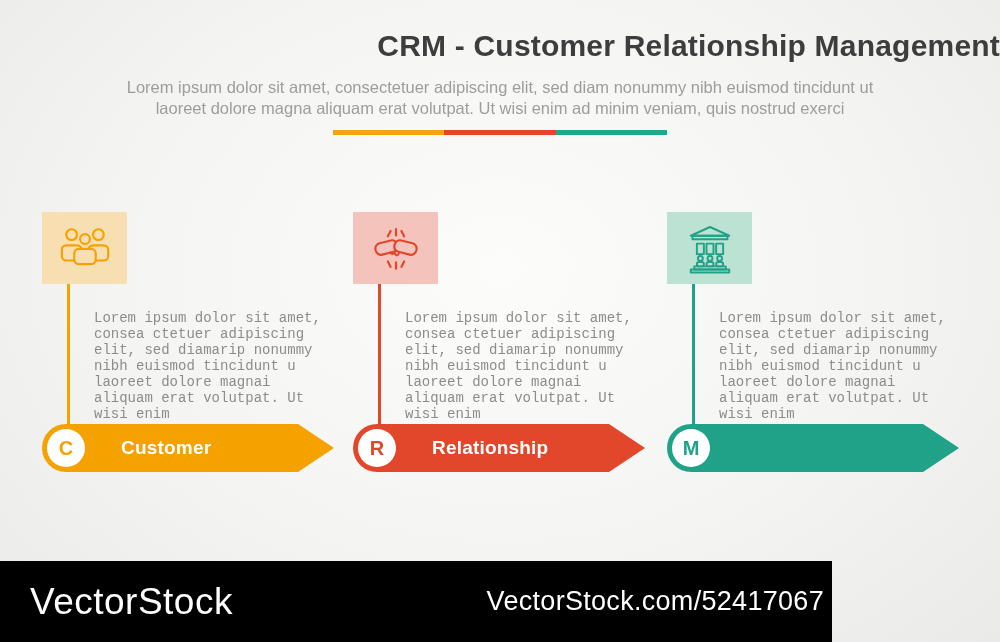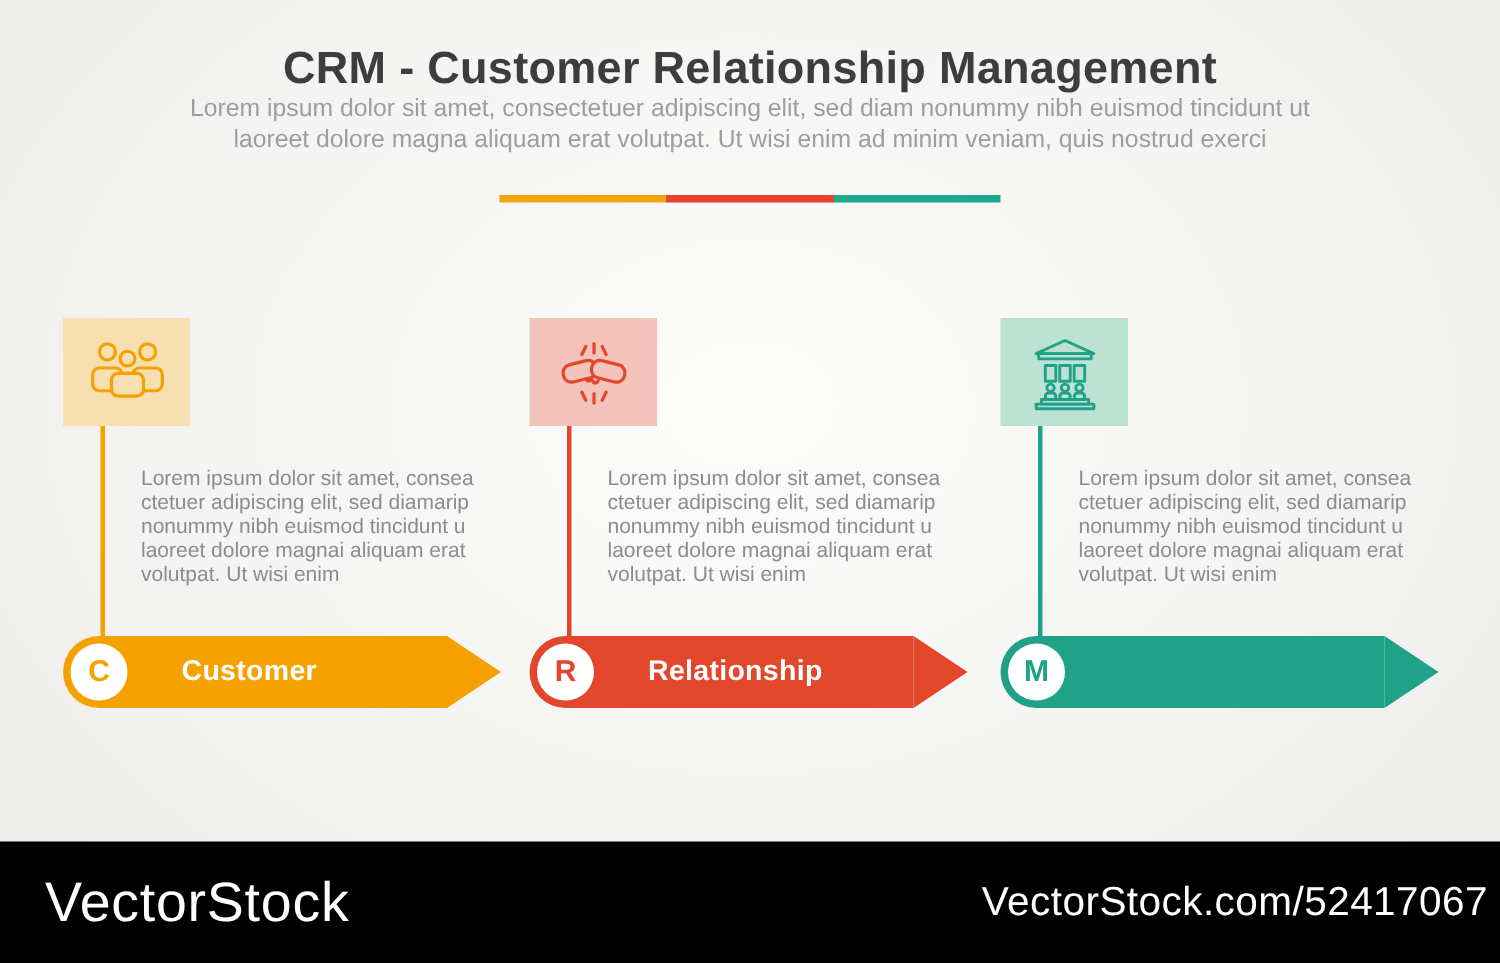--- a/index.html
+++ b/index.html
@@ -7,26 +7,26 @@
     position:relative;
     width:1000px;height:642px;
     overflow:hidden;
     background:radial-gradient(ellipse at 50% 42%, #fcfcfb 0%, #f4f4f2 55%, #eaeae8 100%);
     font-family:"Liberation Sans", sans-serif;
   }
 
   
   .title{
     position:absolute;top:31px;left:0;width:1000px;
-    text-align:center;
+    text-align:right;
     font-size:30px;font-weight:bold;color:#3d3d3d;
     letter-spacing:0.2px;line-height:30px;
   }
   .subtitle{
-    position:absolute;top:62px;left:70px;width:860px;
+    position:absolute;top:77px;left:70px;width:860px;
     text-align:center;
     font-size:16.5px;line-height:21px;color:#9d9d9d;
   }
   .divider{
     position:absolute;top:130px;left:333px;width:334px;height:5px;
     display:flex;
   }
   .divider .seg{flex:1;height:5px;}
   .seg-orange{background:#F2A60B;}
   .seg-red{background:#E8432C;}
@@ -46,21 +46,21 @@
   }
   .icon-box svg{display:block;}
 
   .connector{
     position:absolute;left:25px;top:72px;width:3px;height:141px;
     background:var(--accent);
   }
 
   .desc{
     position:absolute;left:52px;top:98px;width:236px;
-    font-size:14px;line-height:16px;color:#8c8c8c;
+    font-size:14px;line-height:16px;color:#8c8c8c;font-family:Liberation Mono, monospace;
   }
 
   
   .banner{
     position:absolute;left:0;top:212px;height:48px;
     display:flex;align-items:stretch;
   }
   .banner-bar{
     width:256px;height:48px;
     background:var(--accent);
@@ -81,21 +81,21 @@
     flex:0 0 auto;
   }
   .banner-label{
     margin-left:36px;
     color:#ffffff;font-size:19px;font-weight:bold;
     letter-spacing:0.2px;white-space:nowrap;
   }
 
   
   .footer{
-    position:absolute;left:0;bottom:0;width:1000px;height:81px;
+    position:absolute;left:0;bottom:0;width:832px;height:81px;
     background:#000000;
     display:flex;align-items:center;justify-content:space-between;
   }
   .footer-brand{
     margin-left:30px;color:#ffffff;font-size:37px;letter-spacing:0.5px;
   }
   .footer-credit{
     margin-right:8px;color:#ffffff;font-size:27px;letter-spacing:0.3px;
   }
 </style>

